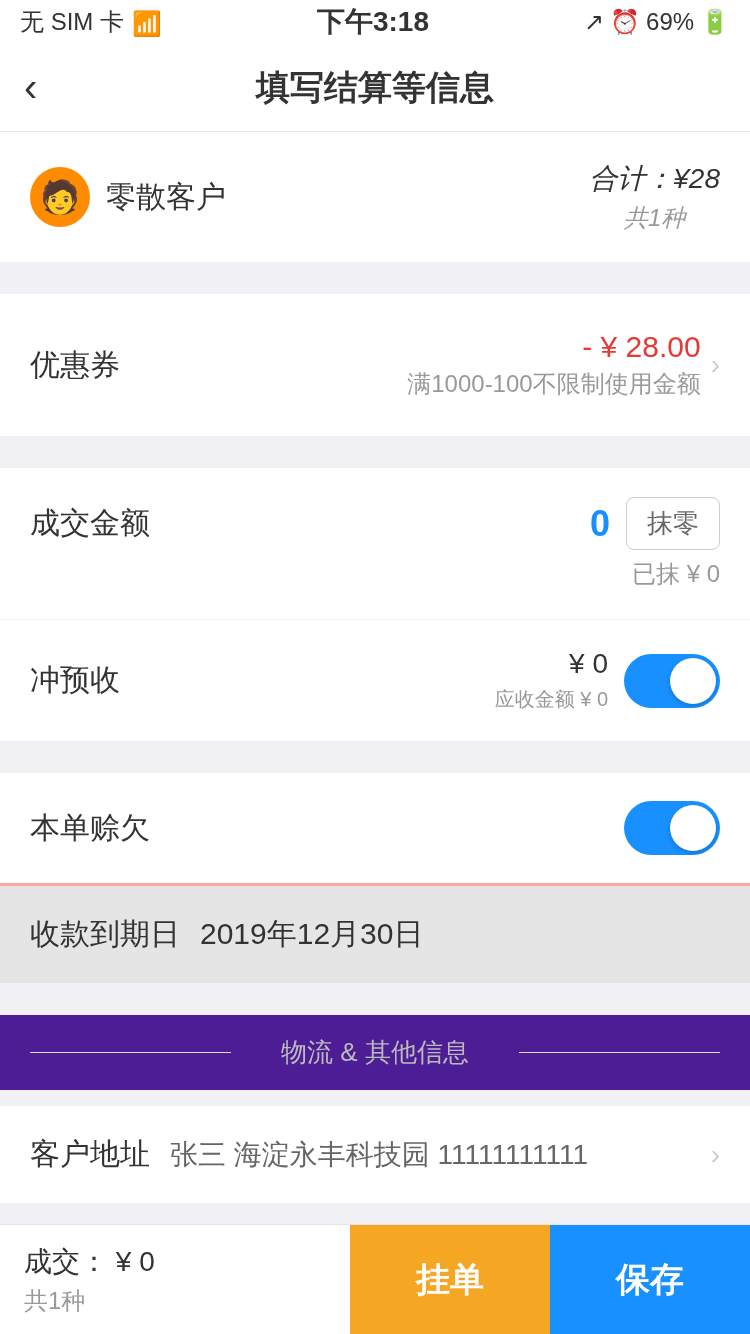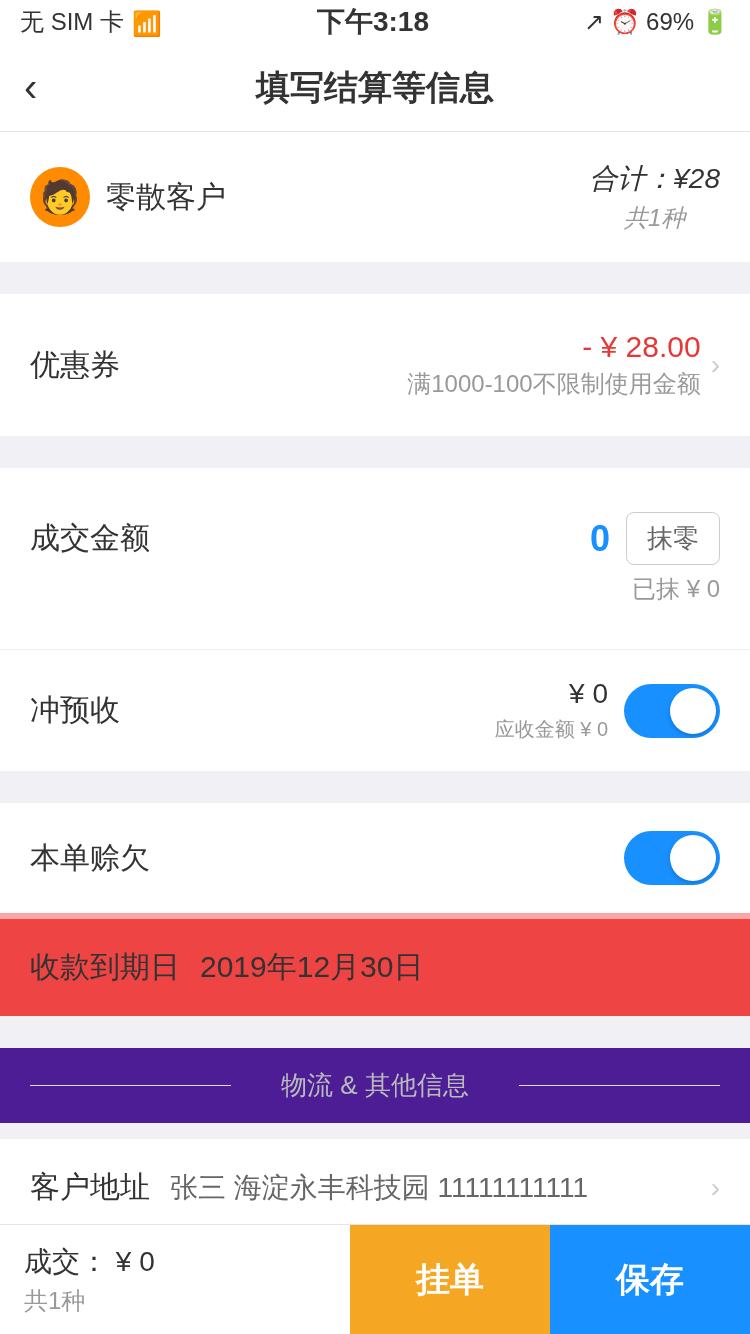--- a/index.html
+++ b/index.html
@@ -109,21 +109,21 @@
     .chevron {
       margin-left: 10px;
       color: #ccc;
       font-size: 28px;
       align-self: center;
     }
 
     
     .amount-section {
       background: #fff;
-      padding: 44px 30px;
+      padding: 29px 30px;
     }
     .amount-row {
       display: flex;
       align-items: center;
       justify-content: space-between;
     }
     .amount-input-area {
       display: flex;
       align-items: center;
       gap: 16px;
@@ -190,23 +190,23 @@
       background: #fff;
       padding: 28px 30px;
       display: flex;
       align-items: center;
       justify-content: space-between;
     }
     .debt-label { font-size: 30px; color: #333; }
 
     
     .due-date-section {
-      background: #ef4444;
+      background: #e5e5e5;
       padding: 28px 30px;
-      border-top: 6px solid #fca5a5;
+      border-top: 3px solid #fca5a5;
       display: flex;
       align-items: center;
       gap: 20px;
     }
     .due-date-label { font-size: 30px; color: #333; }
     .due-date-value { font-size: 30px; color: #333; }
 
     
     .section-divider {
       background: #4c1d95;

